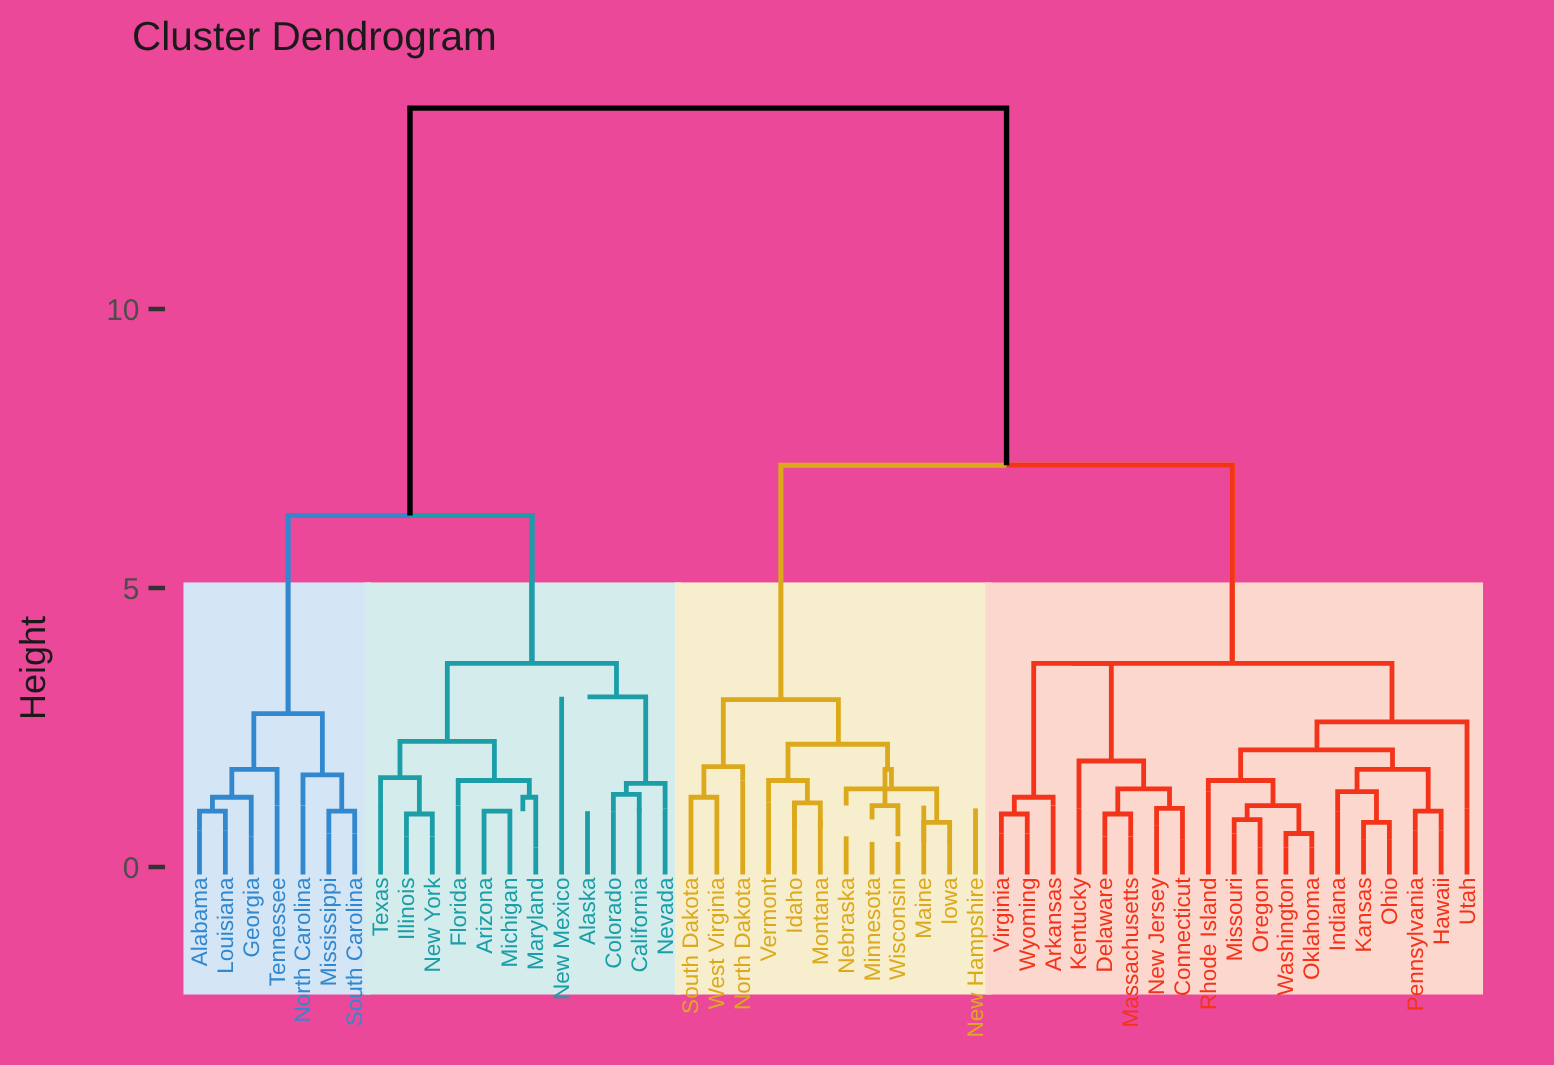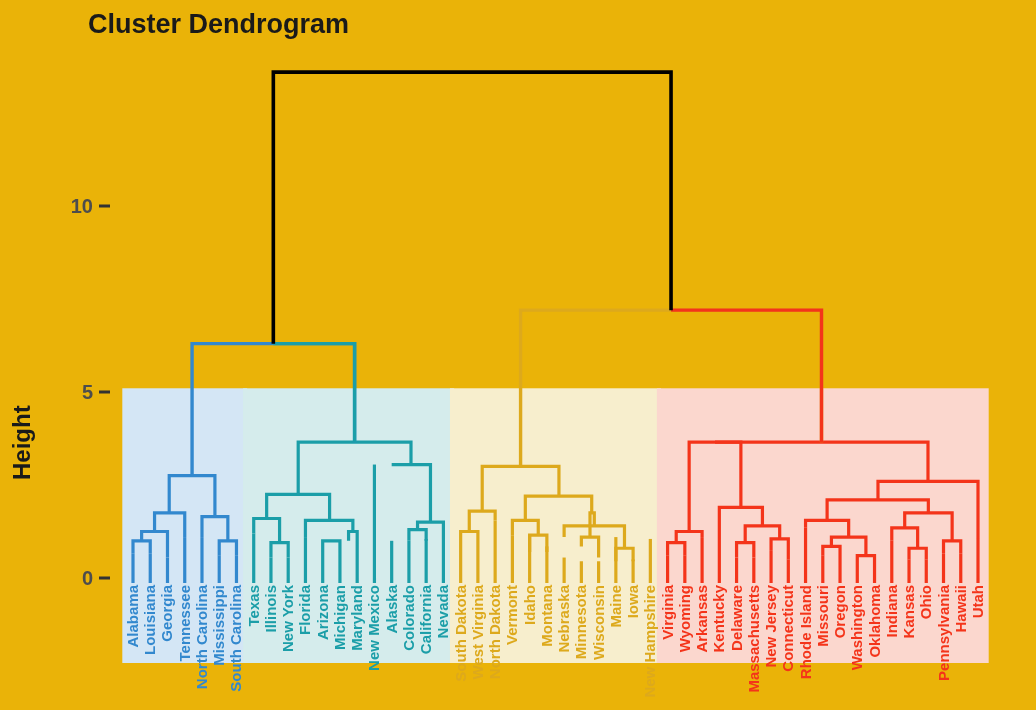--- a/index.html
+++ b/index.html
@@ -1,18 +1,18 @@
 <!DOCTYPE html>
 <html><head>
 <meta charset="utf-8">
 <style>
   html,body{margin:0;padding:0;background:#ffffff;}
   body{width:1036px;height:710px;overflow:hidden;
        font-family:"Liberation Sans","DejaVu Sans",sans-serif;}
-  #root{position:relative;width:1036px;height:710px;background:#eab308;font-weight:bold;}
+  #root{position:relative;width:1036px;height:710px;background:#ec4899;}
   svg{display:block;}
   .ttl{font-size:27px;fill:#1a1a1a;}
   .axlab{font-size:24px;fill:#1a1a1a;}
   .tick{font-size:20px;fill:#4d4d4d;}
   .leaf{font-size:15px;}
 </style>
 </head>
 <body>
 
 <div id="root">

